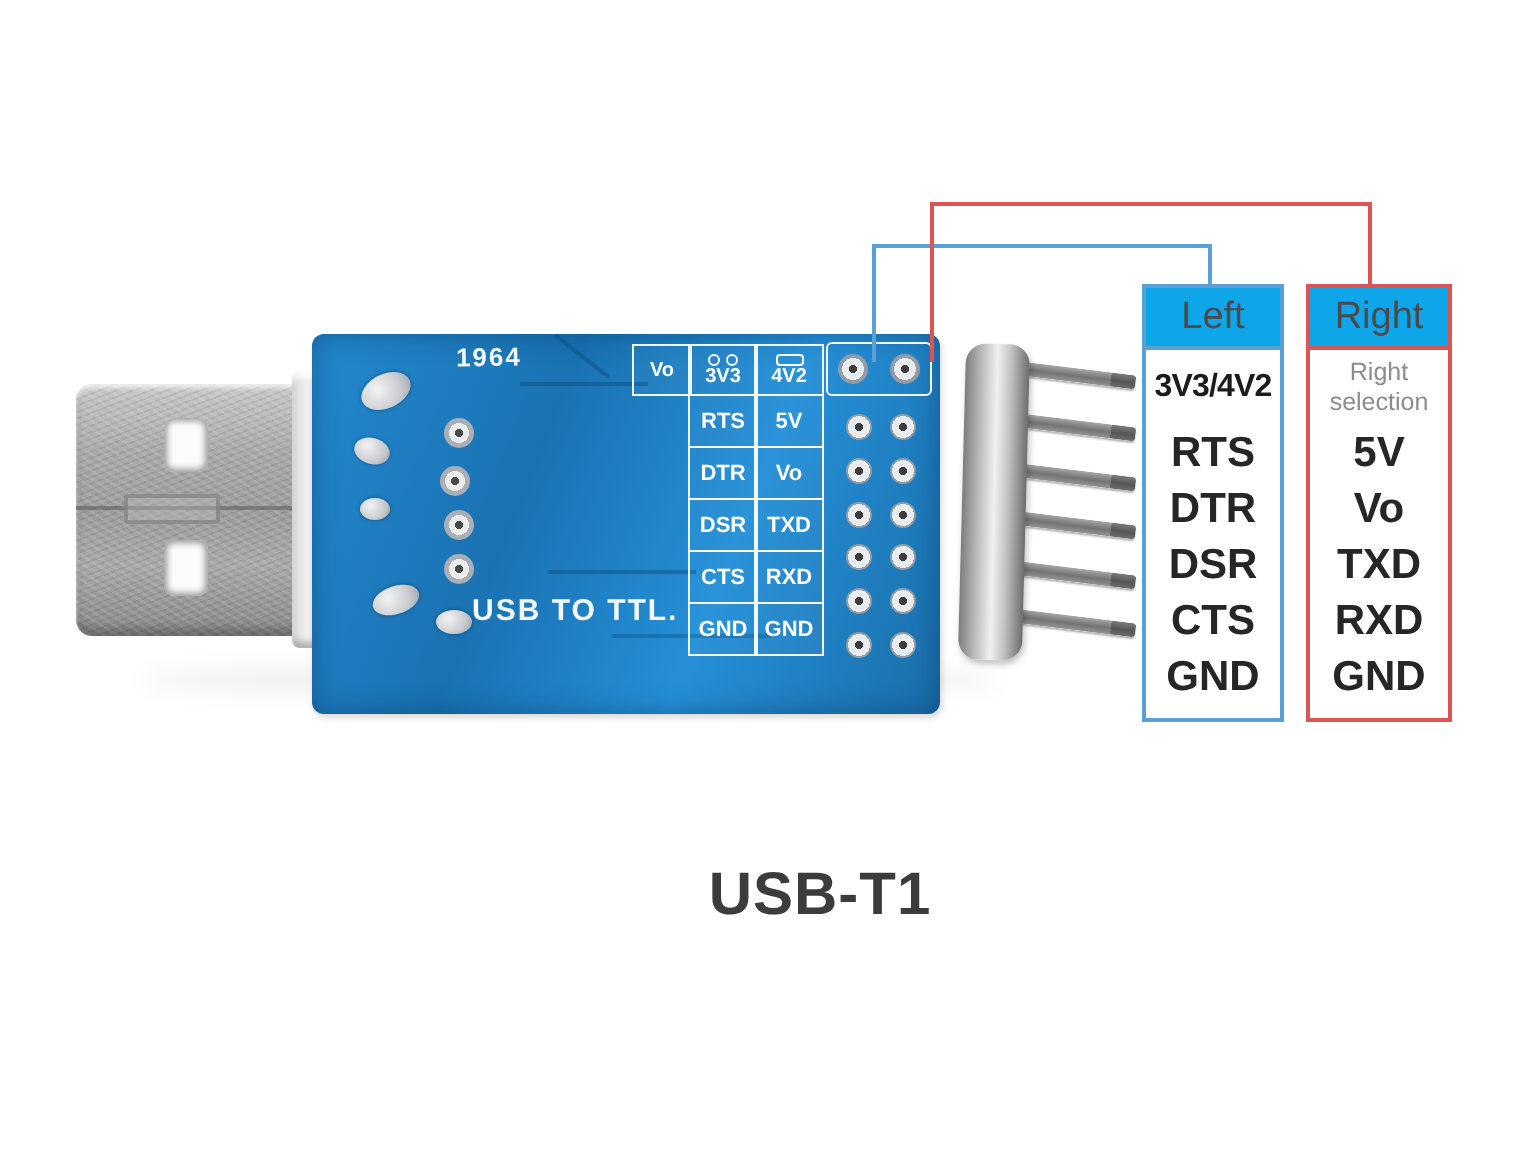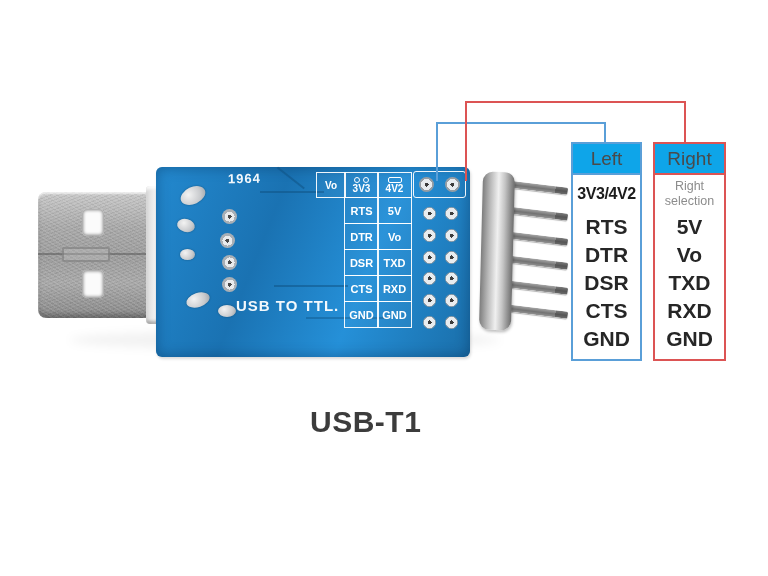--- a/index.html
+++ b/index.html
@@ -109,21 +109,21 @@
   .lbl-left{left:571px;top:142px;width:71px;z-index:6;}
   .lbl-right{left:653px;top:142px;width:73px;z-index:6;}
   .lbl-body{height:188px;}
   .subhead{height:38px;display:flex;align-items:center;justify-content:center;}
   .subhead-left{font-size:16px;font-weight:700;color:#1c1c1c;letter-spacing:-0.4px;}
   .subhead-right{flex-direction:column;font-size:12.5px;color:#8c8c8c;line-height:1.18;}
   .pin-label{height:28px;display:flex;align-items:center;justify-content:center;
              font-size:21px;font-weight:600;color:#262626;}
 
   
-  .caption{left:310px;top:405px;width:200px;font-size:30px;font-weight:bold;
+  .caption{left:310px;top:431px;width:200px;text-align:center;font-size:30px;font-weight:bold;
            color:#3c3c3c;letter-spacing:0.5px;}
 </style>
 </head>
 <body>
 
 <div class="stage">
 
   <div class="abs dev-shadow"></div>
 
   <div class="abs usb-body">

